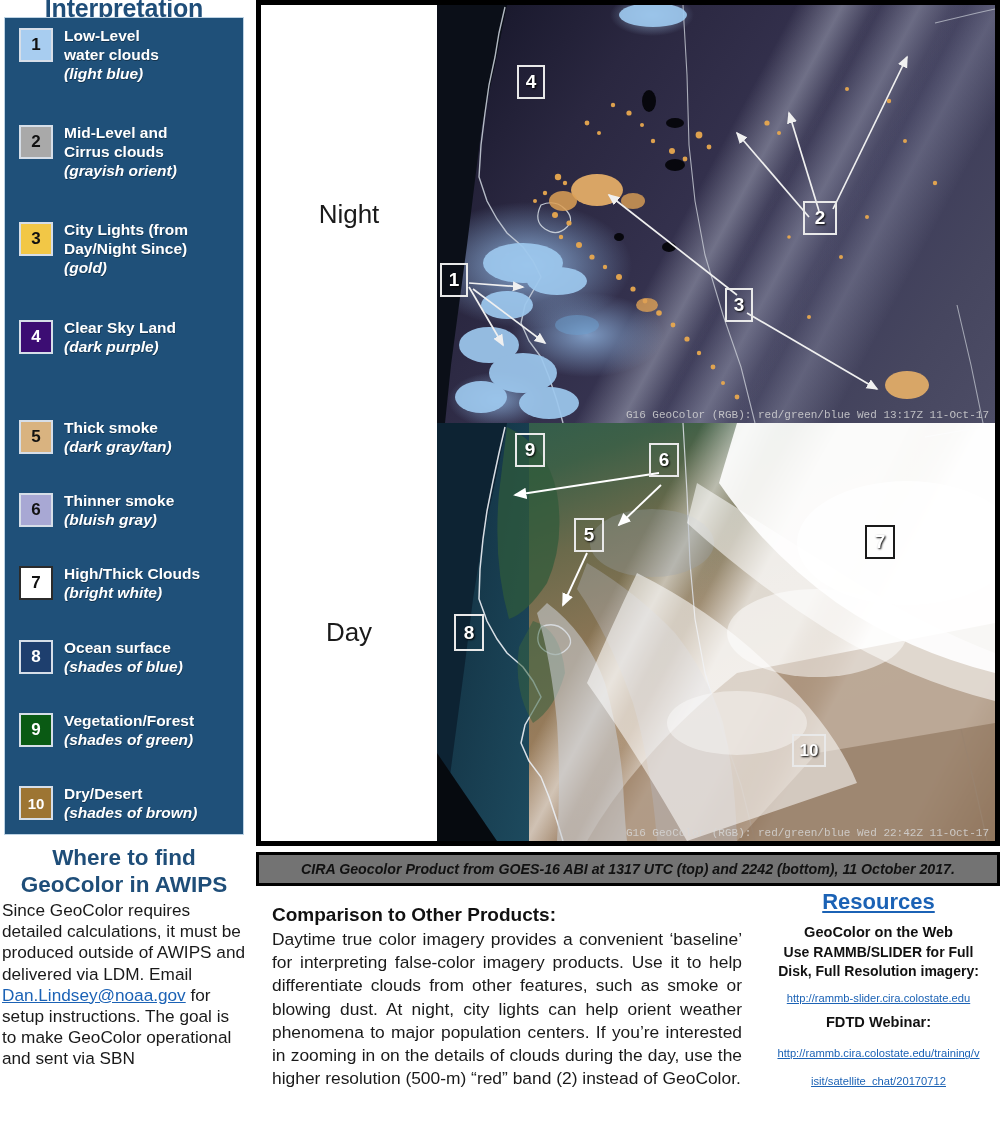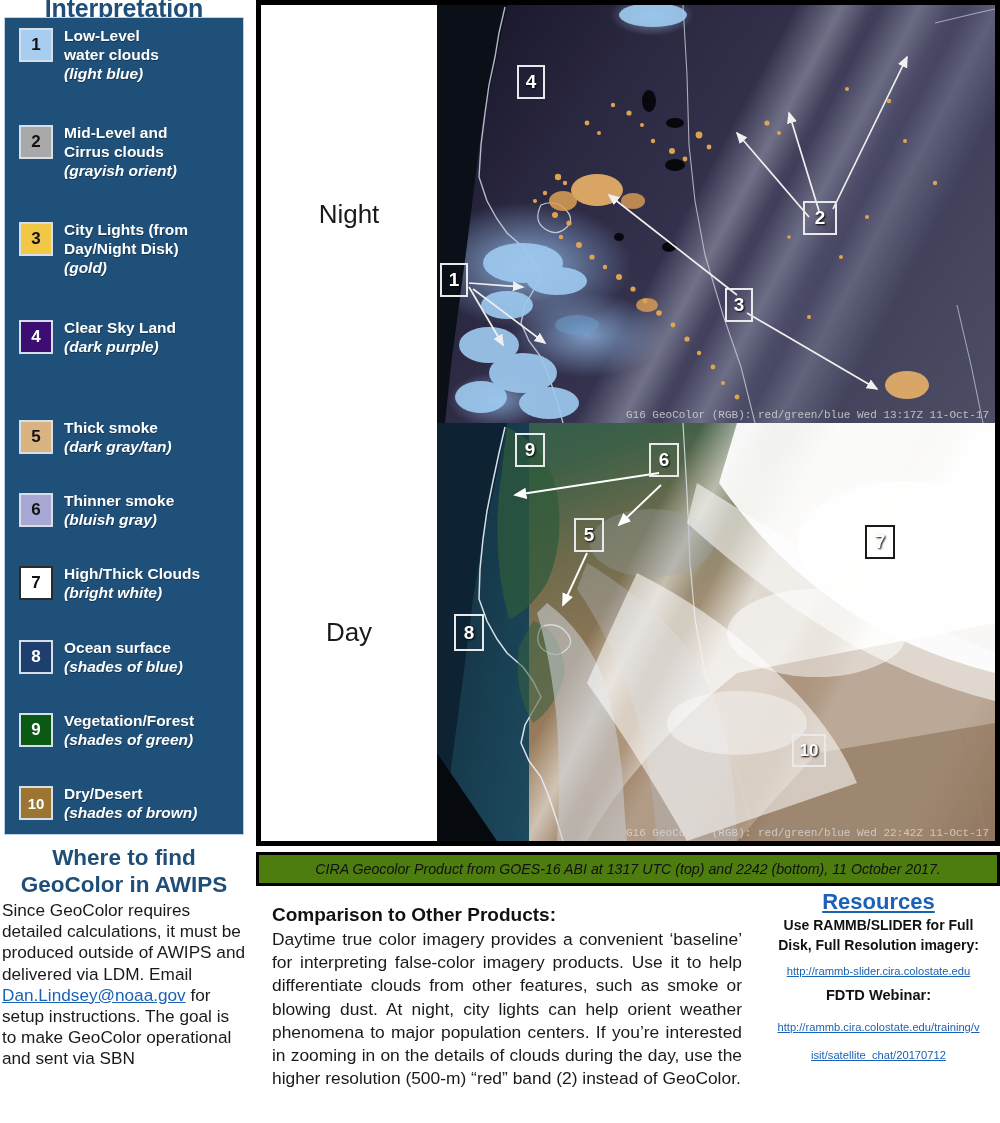--- a/index.html
+++ b/index.html
@@ -144,23 +144,23 @@
     position:absolute;right:6px;bottom:2px;z-index:5;
     color:#d8d8d8;font-size:11px;
     font-family:"Liberation Mono",monospace;
     white-space:nowrap;opacity:.82;
   }
 
   
   #caption-bar{
     position:absolute;left:256px;top:852px;width:744px;height:34px;
     border:3px solid #000;box-sizing:border-box;
-    background:#4d7c0f;
+    background:#737373;
     display:flex;align-items:center;justify-content:center;
-    font-style:italic;font-weight:normal;font-size:14.2px;color:#111;
+    font-style:italic;font-weight:bold;font-size:14.2px;color:#111;
   }
 
   
   #compare-block{
     position:absolute;left:272px;top:903px;width:470px;
   }
   #compare-title{
     font-size:19px;font-weight:bold;color:#111;line-height:23px;
   }
   #compare-body{
@@ -217,21 +217,21 @@
         <span class="l1"><span style="display:block">Mid-Level and</span><span style="display:block">Cirrus clouds</span></span>
         <span class="paren">(grayish orient)</span>
       </div>
     </div>
 
     <div class="legend-row" style="top:202px;">
       <div class="sw" style="background: rgb(242, 199, 70); color: rgb(17, 17, 17);">
           <span>3</span>
         </div>
       <div class="ltext">
-        <span class="l1"><span style="display:block">City Lights (from</span><span style="display:block">Day/Night Disk)</span></span>
+        <span class="l1"><span style="display:block">City Lights (from</span><span style="display:block">Day/Night Since)</span></span>
         <span class="paren">(gold)</span>
       </div>
     </div>
 
     <div class="legend-row" style="top:300px;">
       <div class="sw" style="background: rgb(60, 13, 115); color: rgb(255, 255, 255);">
           <span>4</span>
         </div>
       <div class="ltext">
         <span class="l1"><span style="display:block">Clear Sky Land</span></span>
@@ -498,19 +498,20 @@
 
 <div id="caption-bar">CIRA Geocolor Product from GOES-16 ABI at 1317 UTC (top) and 2242 (bottom), 11 October 2017.</div>
 
 <div id="compare-block">
   <div id="compare-title">Comparison to Other Products:</div>
   <div id="compare-body">Daytime true color imagery provides a convenient ‘baseline’ for interpreting false-color imagery products. Use it to help differentiate clouds from other features, such as smoke or blowing dust. At night, city lights can help orient weather phenomena to major population centers. If you’re interested in zooming in on the details of clouds during the day, use the higher resolution (500-m) “red” band (2) instead of GeoColor.</div>
 </div>
 
 <div id="resources-block">
   <div id="resources-title">Resources</div>
+  <div class="res-sub">GeoColor on the Web</div>
   <div class="res-line">Use RAMMB/SLIDER for Full</div>
   <div class="res-line">Disk, Full Resolution imagery:</div>
   <div class="res-link">http://rammb-slider.cira.colostate.edu</div>
   <div class="res-sub">FDTD Webinar:</div>
   <div class="res-link2">http://rammb.cira.colostate.edu/training/v</div>
   <div class="res-link2">isit/satellite_chat/20170712</div>
 </div>
 
 </body></html>

